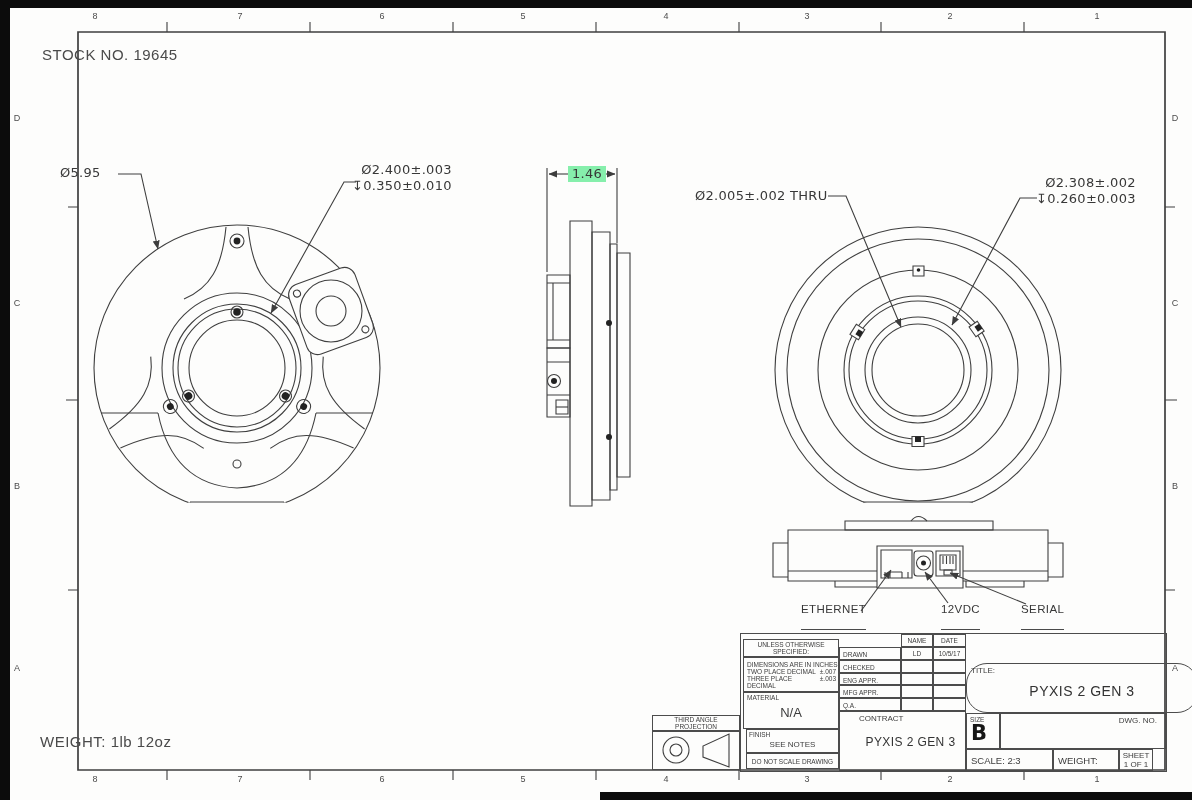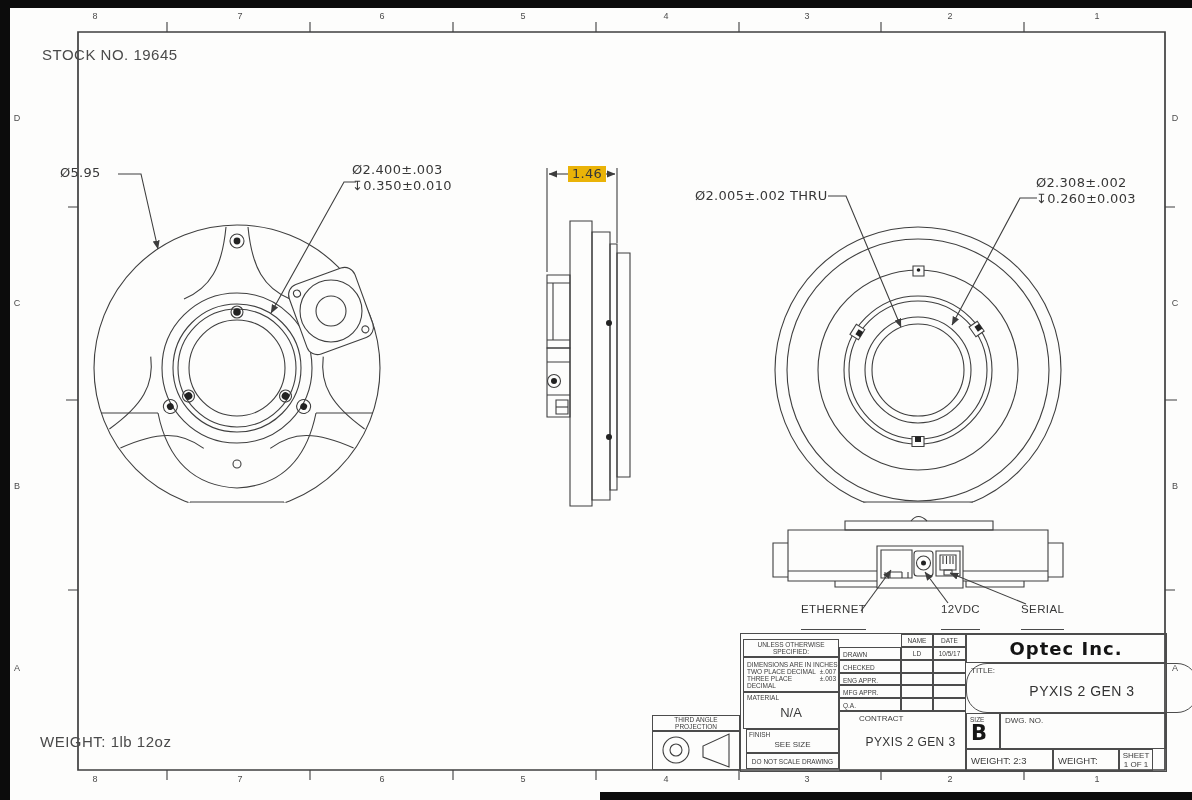--- a/index.html
+++ b/index.html
@@ -1,20 +1,20 @@
 <!DOCTYPE html>
 <html><head>
 <meta charset="utf-8">
 <style>
   html,body{margin:0;padding:0;}
   body{background:#000;font-family:"Liberation Sans",sans-serif;}
   .sheet{position:relative;width:1192px;height:800px;background:#fdfdfc;overflow:hidden;}
   .edge{position:absolute;background:#0c0c0c;}
   .abs{position:absolute;}
-  .lbl{position:absolute;color:#3d3d3d;white-space:nowrap;}
+  .lbl{position:absolute;color:#3d3d3d;white-space:nowrap;text-align:right;}
   .callout{font-size:13px;line-height:16px;letter-spacing:.3px;color:#383838;font-family:"DejaVu Sans",sans-serif;}
   .gridnum{font-size:9px;color:#4c4c4c;width:20px;text-align:center;}
   .gridrow{font-size:9px;color:#4c4c4c;width:14px;text-align:center;}
   .conn{font-size:11.5px;color:#383838;border-bottom:1.2px solid #4a4a4a;padding-bottom:14px;letter-spacing:.4px;}
   .note{font-size:15px;color:#4a4a4a;letter-spacing:.5px;}
   svg{position:absolute;left:0;top:0;}
   svg *{vector-effect:non-scaling-stroke;}
   
   .tb{position:absolute;left:740px;top:633px;width:425px;height:137px;font-family:"Liberation Sans",sans-serif;color:#3c3c3c;}
   .cell{position:absolute;border:1px solid #4c4c4c;box-sizing:border-box;background:transparent;}
@@ -206,21 +206,21 @@
   </svg>
 
   <div class="lbl note" style="left:42px;top:46px;">STOCK NO. 19645</div>
   <div class="lbl note" style="left:40px;top:733px;">WEIGHT: 1lb 12oz</div>
 
   <div class="lbl callout" style="left:60px;top:165px;">Ø5.95</div>
   <div class="lbl callout" style="left:352px;top:162px;">
     <div>Ø2.400±.003</div>
     <div>↧0.350±0.010</div>
   </div>
-  <div class="lbl callout" style="left:568px;top:166px;width:38px;text-align:center;background:#eab308;">1.46</div>
+  <div class="lbl callout" style="left:568px;top:166px;width:38px;text-align:center;background:#86efac;">1.46</div>
   <div class="lbl callout" style="left:695px;top:188px;">Ø2.005±.002 THRU</div>
   <div class="lbl callout" style="left:1036px;top:175px;">
     <div>Ø2.308±.002</div>
     <div>↧0.260±0.003</div>
   </div>
 
   <div class="lbl conn" style="left:801px;top:603px;">ETHERNET</div>
   <div class="lbl conn" style="left:941px;top:603px;">12VDC</div>
   <div class="lbl conn" style="left:1021px;top:603px;">SERIAL</div>
 
@@ -262,21 +262,21 @@
         <span>THREE PLACE DECIMAL</span>
         <span>±.003</span>
       </div>
     </div>
     <div class="cell" style="left:2px;top:58px;width:96px;height:37px;">
       <div class="t65" style="padding:1px 0 0 3px;">MATERIAL</div>
       <div class="center" style="height:22px;font-size:13px;">N/A</div>
     </div>
     <div class="cell" style="left:5px;top:95px;width:93px;height:24px;">
       <div class="t65" style="padding:1px 0 0 2px;">FINISH</div>
-      <div class="center t8" style="height:12px;">SEE SIZE</div>
+      <div class="center t8" style="height:12px;">SEE NOTES</div>
     </div>
     <div class="cell t65 center" style="left:5px;top:119px;width:93px;height:16px;">DO NOT SCALE DRAWING</div>
 
     <div class="cell t65 center" style="left:160px;top:0;width:32px;height:13px;">NAME</div>
     <div class="cell t65 center" style="left:192px;top:0;width:33px;height:13px;">DATE</div>
 
     <div class="cell t65" style="left:98px;top:13px;width:62px;height:13px;padding:3px 0 0 3px;">DRAWN</div>
     <div class="cell t65 center" style="left:160px;top:13px;width:32px;height:13px;">LD</div>
     <div class="cell t65 center" style="left:192px;top:13px;width:33px;height:13px;">10/5/17</div>
 
@@ -294,35 +294,32 @@
 
     <div class="cell t65" style="left:98px;top:64px;width:62px;height:13px;padding:3px 0 0 3px;">Q.A.</div>
     <div class="cell" style="left:160px;top:64px;width:32px;height:13px;"></div>
     <div class="cell" style="left:192px;top:64px;width:33px;height:13px;"></div>
 
     <div class="cell" style="left:98px;top:77px;width:127px;height:60px;padding-left:16px;">
       <div class="t8" style="padding:2px 0 0 3px;">CONTRACT</div>
       <div class="center contractval" style="height:38px;">PYXIS 2 GEN 3</div>
     </div>
 
-    <div class="cell center" style="left:225px;top:0;width:200px;height:29px;">
-      <span class="company">Optec Inc.</span>
-    </div>
     <div class="cell" style="left:225px;top:29px;width:232px;height:50px;border-radius:21px;">
       <div class="t8" style="padding:2px 0 0 4px;">TITLE:</div>
       <div class="center titleval" style="height:32px;">PYXIS 2 GEN 3</div>
     </div>
     <div class="cell" style="left:225px;top:79px;width:34px;height:36px;">
       <div class="t65" style="padding:2px 0 0 3px;">SIZE</div>
       <div class="bigB" style="padding-left:4px;">B</div>
     </div>
     <div class="cell" style="left:259px;top:79px;width:166px;height:36px;">
-      <div class="t8" style="padding:2px 0 0 4px;">DWG.  NO.</div>
-    </div>
-    <div class="cell t9" style="left:225px;top:115px;width:87px;height:22px;display:flex;align-items:center;padding-left:4px;">WEIGHT: 2:3</div>
+      <div class="t8" style="padding:2px 8px 0 4px;text-align:right;">DWG.  NO.</div>
+    </div>
+    <div class="cell t9" style="left:225px;top:115px;width:87px;height:22px;display:flex;align-items:center;padding-left:4px;">SCALE: 2:3</div>
     <div class="cell t9" style="left:312px;top:115px;width:66px;height:22px;display:flex;align-items:center;padding-left:4px;">WEIGHT:</div>
     <div class="cell t8 center" style="left:378px;top:115px;width:34px;height:22px;">SHEET 1 OF 1</div>
   </div>
 
   <div class="abs" style="left:652px;top:715px;width:88px;height:55px;">
     <div class="cell t65 center" style="left:0;top:0;width:88px;height:16px;color:#3c3c3c;">THIRD ANGLE PROJECTION</div>
     <div class="cell" style="left:0;top:16px;width:88px;height:39px;"></div>
   </div>
 
 </div>

